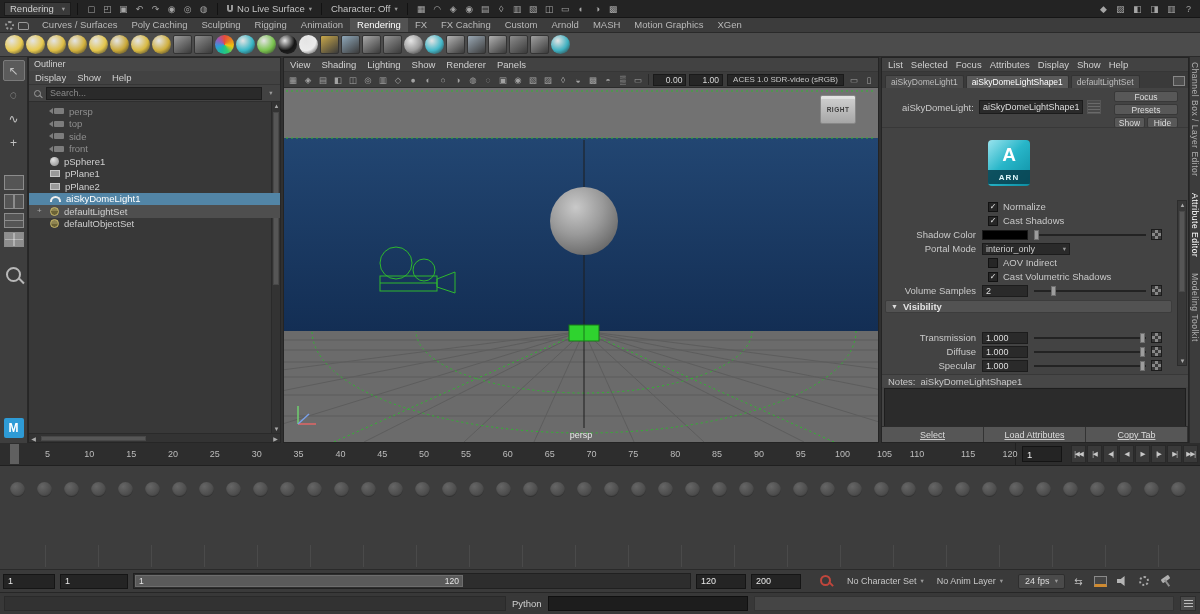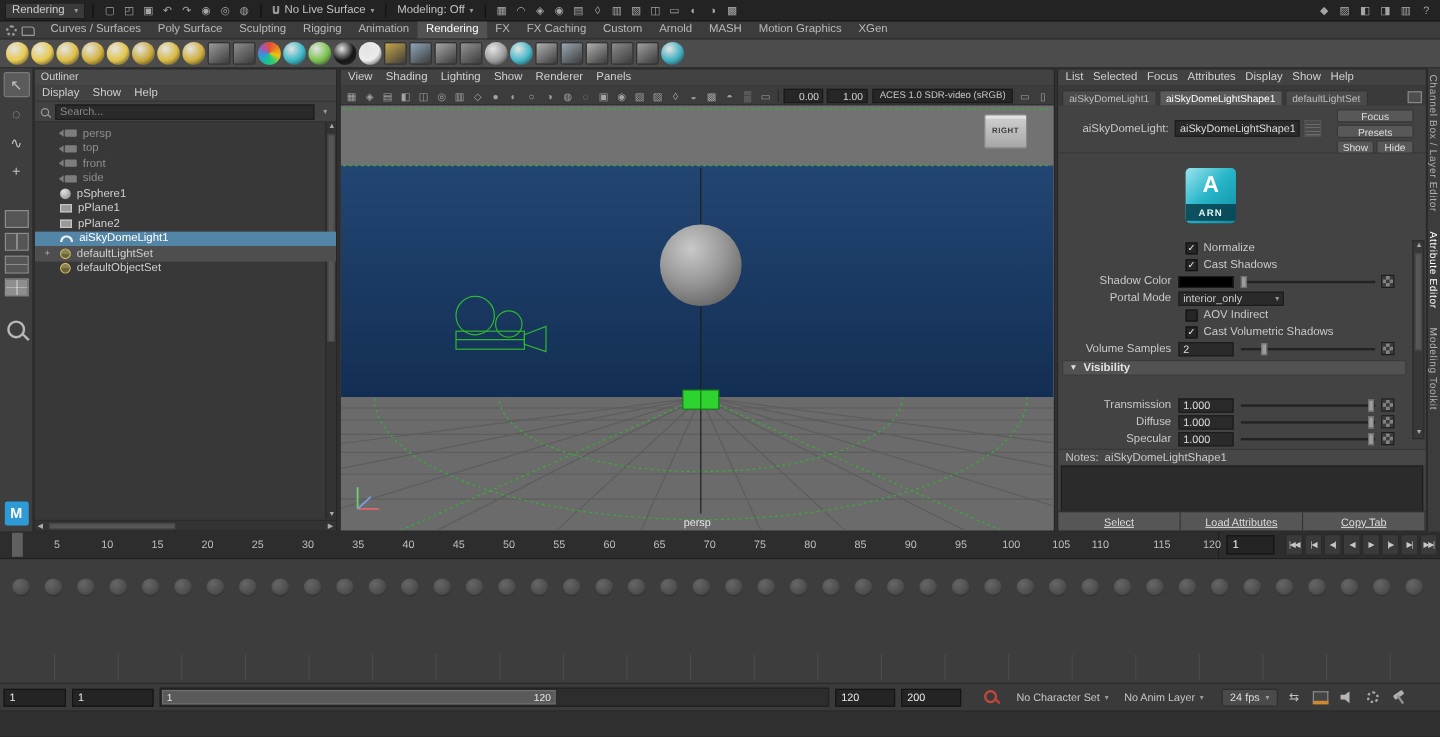--- a/index.html
+++ b/index.html
@@ -271,21 +271,21 @@
         <span class="mb-icon">◍</span>
       </span>
     <span class="mb-sep"></span>
     <div class="mb-label-drop">
       <span class="magnet-ic"></span>
       <span>No Live Surface</span>
       <span class="caret">▾</span>
     </div>
     <span class="mb-sep"></span>
     <div class="mb-label-drop">
-      <span>Modeling: Off</span>
+      <span>Character: Off</span>
       <span class="caret">▾</span>
     </div>
     <span class="mb-sep"></span>
     <span class="mb-group" id="mb-snap-icons">
         <span class="mb-icon">▦</span>
         <span class="mb-icon">◠</span>
         <span class="mb-icon">◈</span>
         <span class="mb-icon">◉</span>
         <span class="mb-icon">▤</span>
         <span class="mb-icon">◊</span>
@@ -305,21 +305,21 @@
         <span class="mb-icon">▥</span>
         <span class="mb-icon">?</span>
       </span>
   </div>
 
   <div id="shelf-tabs">
     <span class="stab-gear"></span>
     <span class="stab-tab-ic"></span>
     <div id="shelf-tab-list">
         <div class="shelf-tab">Curves / Surfaces</div>
-        <div class="shelf-tab">Poly Surface</div>
+        <div class="shelf-tab">Poly Caching</div>
         <div class="shelf-tab">Sculpting</div>
         <div class="shelf-tab">Rigging</div>
         <div class="shelf-tab">Animation</div>
         <div class="shelf-tab active">Rendering</div>
         <div class="shelf-tab">FX</div>
         <div class="shelf-tab">FX Caching</div>
         <div class="shelf-tab">Custom</div>
         <div class="shelf-tab">Arnold</div>
         <div class="shelf-tab">MASH</div>
         <div class="shelf-tab">Motion Graphics</div>
@@ -398,25 +398,25 @@
     <div class="o-row muted">
           <span class="o-ic ic-camera"></span>
           <span class="o-label">persp</span>
         </div>
         <div class="o-row muted">
           <span class="o-ic ic-camera"></span>
           <span class="o-label">top</span>
         </div>
         <div class="o-row muted">
           <span class="o-ic ic-camera"></span>
-          <span class="o-label">front</span>
+          <span class="o-label">side</span>
         </div>
         <div class="o-row muted">
           <span class="o-ic ic-camera"></span>
-          <span class="o-label">side</span>
+          <span class="o-label">front</span>
         </div>
         <div class="o-row">
           <span class="o-ic ic-polygon-sphere"></span>
           <span class="o-label">pSphere1</span>
         </div>
         <div class="o-row">
           <span class="o-ic ic-polygon-plane"></span>
           <span class="o-label">pPlane1</span>
         </div>
         <div class="o-row">
@@ -848,14 +848,23 @@
         <span class="ic-speaker"></span>
       </div>
     <div class="rs-ic">
         <span class="rs-gear"></span>
       </div>
     <div class="rs-ic">
         <span class="rs-hammer"></span>
       </div>
   </div>
 
+  <div id="cmd">
+    <input class="cmd-left-field" readonly="" style="">
+    <span class="cmd-lang">Python</span>
+    <input class="cmd-input" style="">
+    <div class="cmd-help"></div>
+    <div class="cmd-ic">
+        <span class="burger"></span>
+      </div>
+  </div>
 
 </div>
 
 </body></html>

